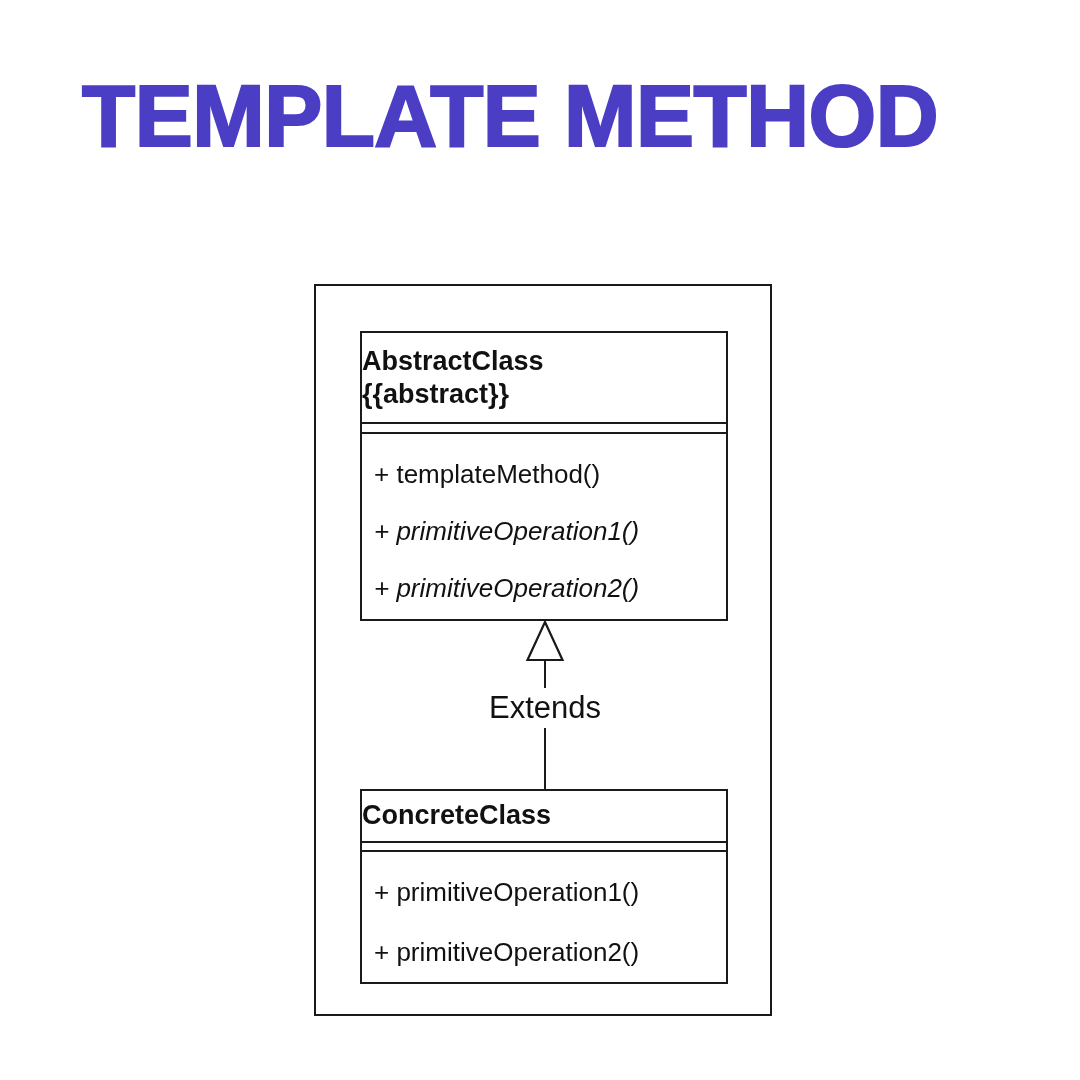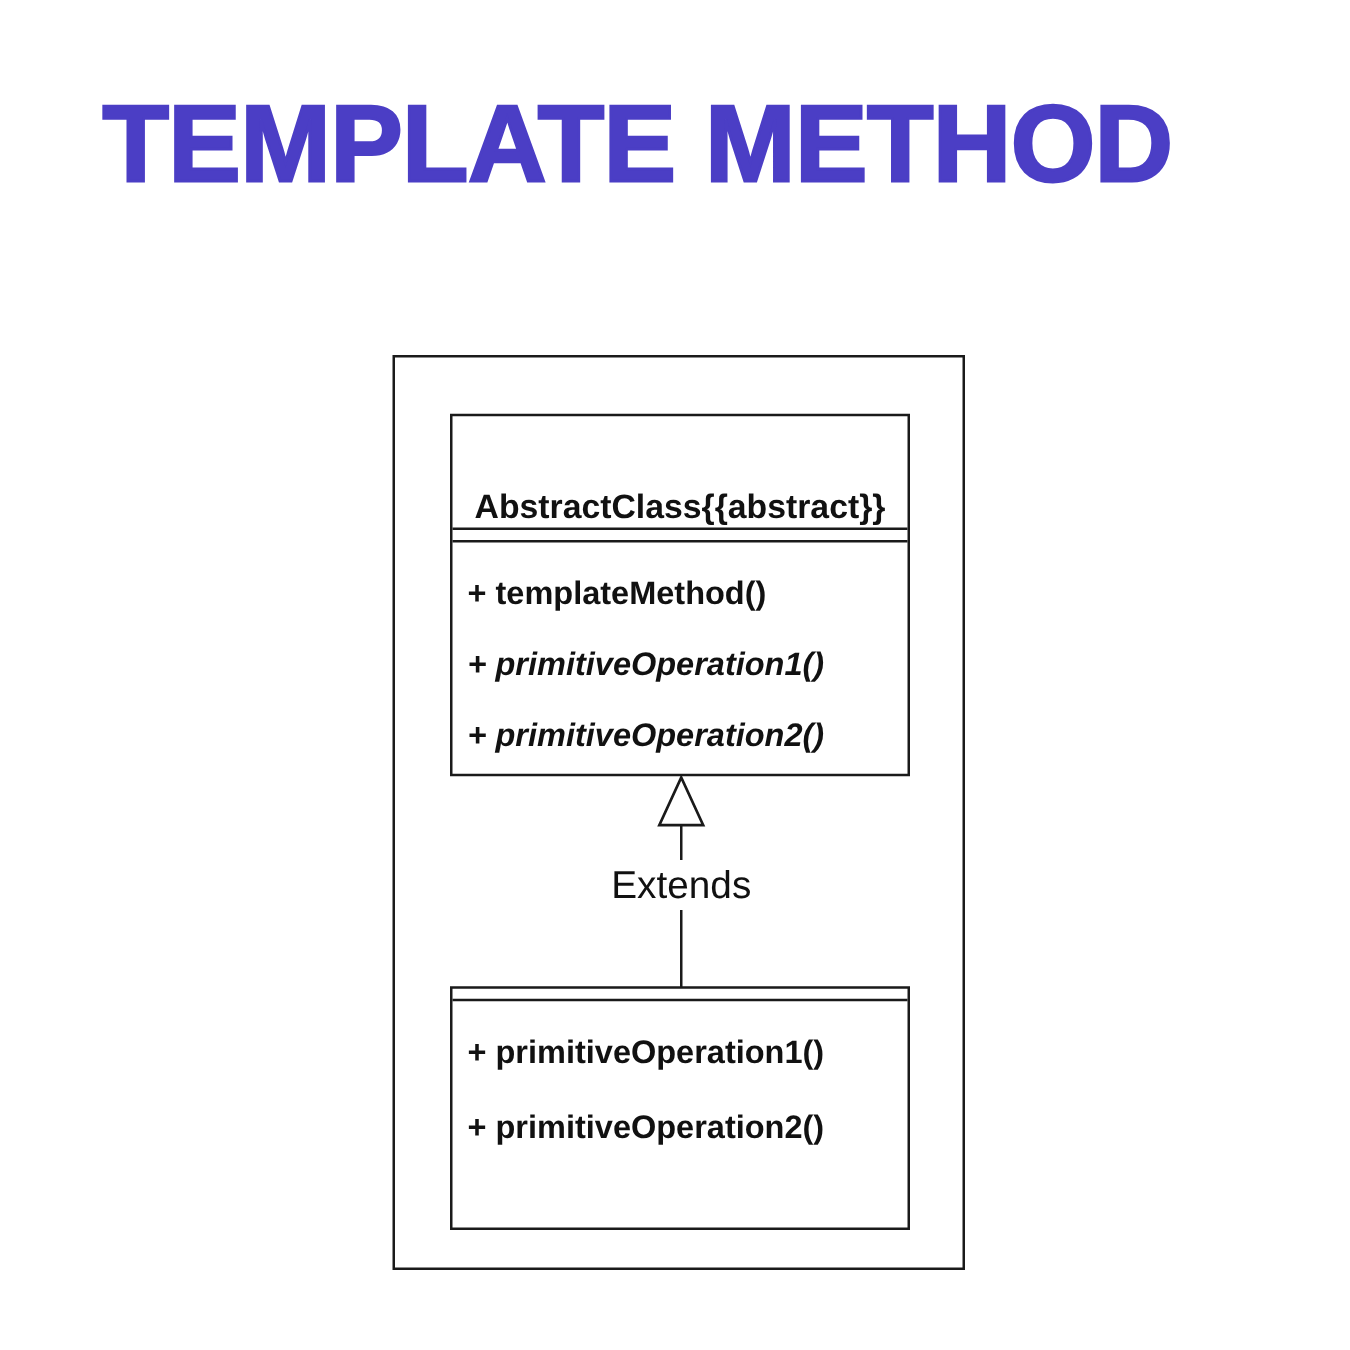--- a/index.html
+++ b/index.html
@@ -55,22 +55,22 @@
     border: 2px solid var(--line_color);
     display: flex;
     flex-direction: column;
   }
   .class-box.abstract { left: 44px; top: 45px; width: 368px; height: 290px; }
   .class-box.concrete { left: 44px; top: 503px; width: 368px; height: 195px; }
 
   .class-header {
     border-bottom: 2px solid var(--line_color);
     display: flex;
-    flex-direction: row;
-    align-items: flex-end;
+    flex-direction: column;
+    align-items: flex-start;
     justify-content: center;
     font-weight: 700;
     font-size: 27px;
     line-height: 33px;
     color: #111;
     text-align: center;
   }
   .abstract .class-header { height: 91px; }
   .concrete .class-header { height: 56px; }
 
@@ -81,21 +81,21 @@
 
   .class-methods {
     flex: 1;
     padding: 12px 0 0 12px;
     font-size: 26px;
     color: #111;
   }
   .abstract .class-methods .method { line-height: 57px; }
   .concrete .class-methods { padding-top: 10px; }
   .concrete .class-methods .method { line-height: 60px; }
-  .method { white-space: nowrap; font-weight: bold; }
+  .method { white-space: nowrap; }
   .method.italic { font-style: italic; }
 
   
   .connector-line {
     position: absolute;
     left: 228px;           
     top: 374px;            
     width: 2px;
     height: 130px;
     background: var(--line_color);
@@ -141,20 +141,23 @@
       </div>
     </div>
 
     <div class="connector-line"></div>
     <svg class="connector-arrow" viewBox="0 0 42 42" xmlns="http://www.w3.org/2000/svg">
       <polygon points="21,2 38.5,40 3.5,40" fill="#ffffff" stroke="#1a1a1a" stroke-width="2.2"></polygon>
     </svg>
     <div class="connector-label">Extends</div>
 
     <div class="class-box concrete">
+      <div class="class-header">
+        <div>ConcreteClass</div>
+      </div>
       <div class="class-attrs"></div>
       <div class="class-methods">
         <div class="method">+ primitiveOperation1()</div>
         <div class="method">+ primitiveOperation2()</div>
       </div>
     </div>
 
   </div>
 </div>
 

